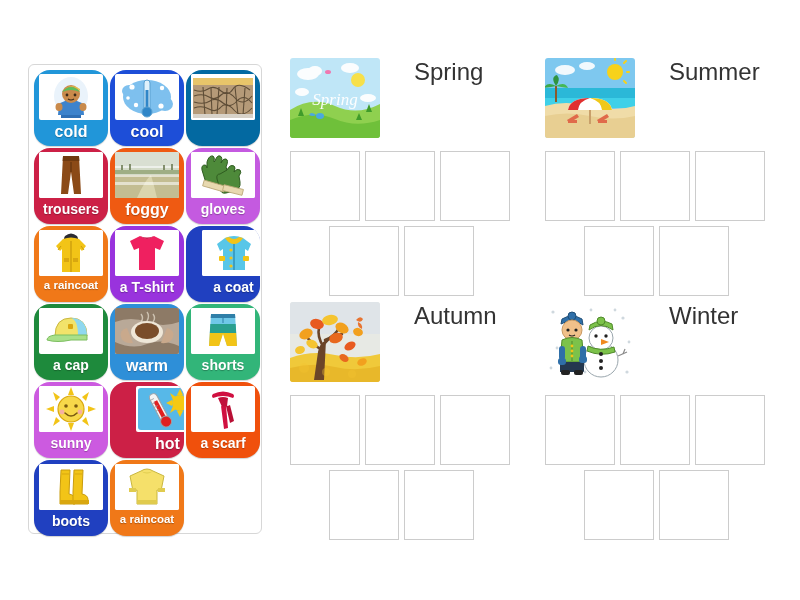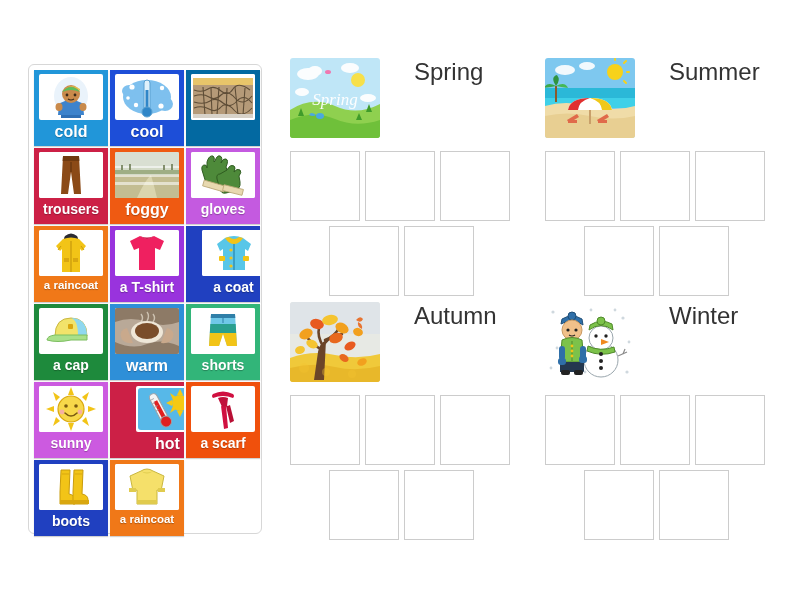--- a/index.html
+++ b/index.html
@@ -36,21 +36,21 @@
   #tile-grid {
     display: grid;
     grid-template-columns: repeat(3, 74px);
     grid-template-rows: repeat(6, 76px);
     gap: 2px 2px;
   }
 
   .tile {
     width: 74px;
     height: 76px;
-    border-radius: 0;
+    border-radius: 16px;
     box-sizing: border-box;
     display: flex;
     flex-direction: column;
     align-items: center;
     justify-content: flex-start;
     padding: 4px 3px 0 3px;
     overflow: hidden;
     position: relative;
     box-shadow: 0 1px 1px rgba(0,0,0,0.18);
     cursor: pointer;

